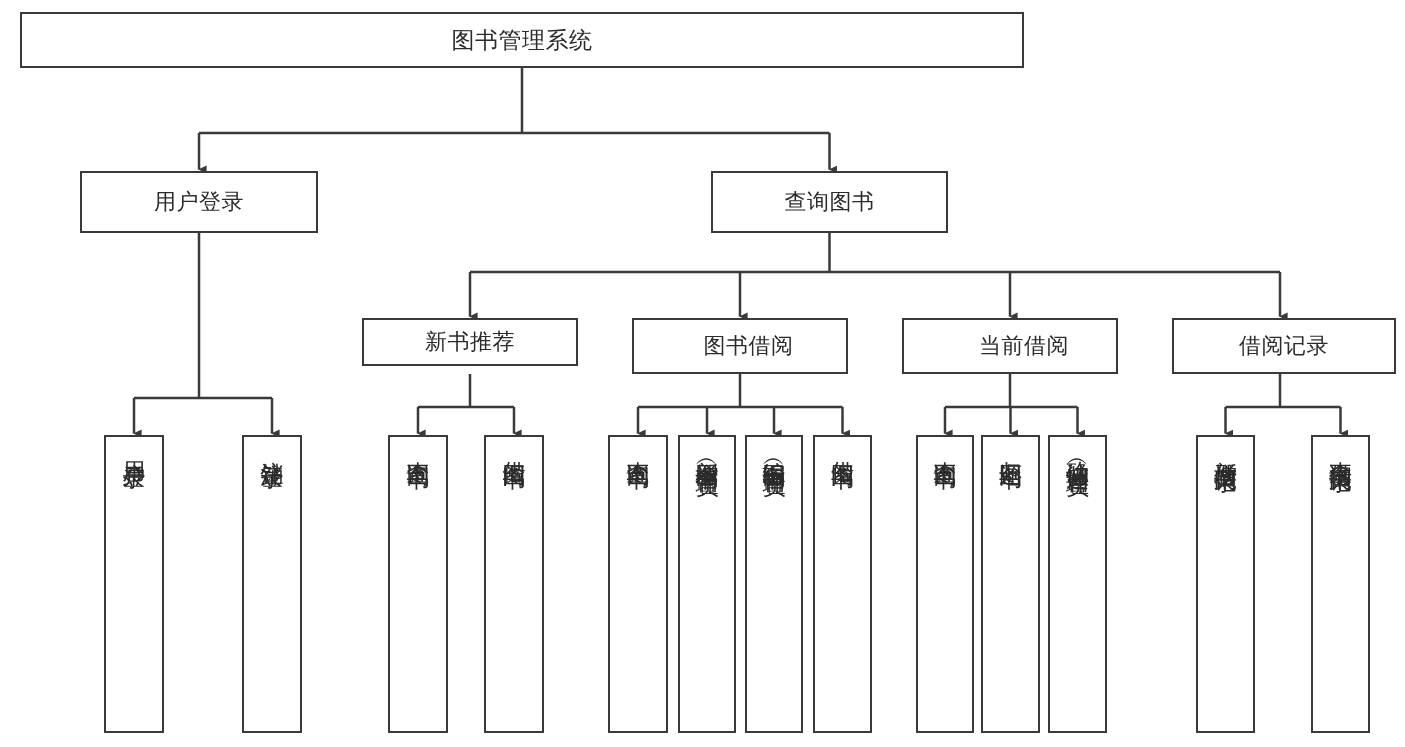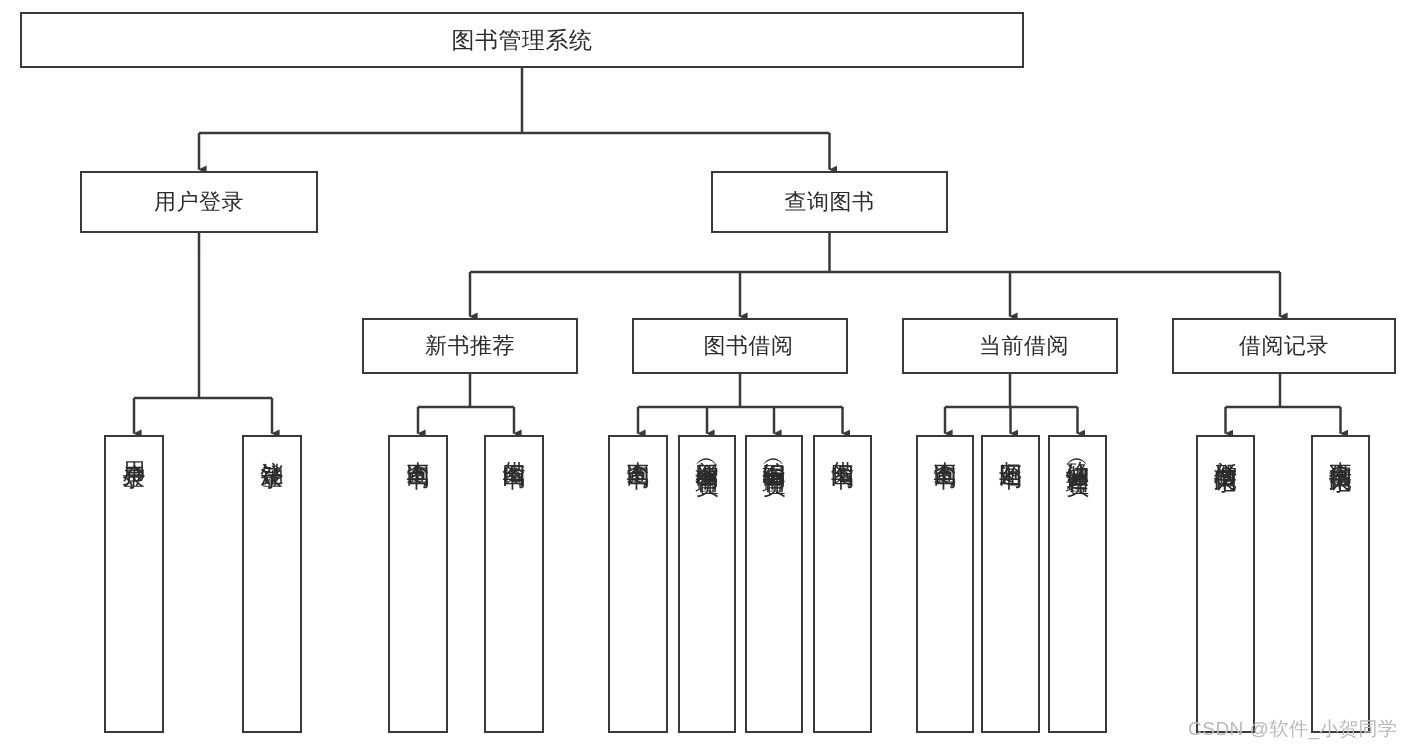--- a/index.html
+++ b/index.html
@@ -123,21 +123,21 @@
   <div id="node-layer">
       <div class="node horizontal root" style="left: 20px; top: 12px; width: 1004px; height: 56px;">
         <span class="node-label">图书管理系统</span>
       </div>
       <div class="node horizontal" style="left: 80px; top: 171px; width: 238px; height: 62px;">
         <span class="node-label">用户登录</span>
       </div>
       <div class="node horizontal" style="left: 711px; top: 171px; width: 237px; height: 62px;">
         <span class="node-label">查询图书</span>
       </div>
-      <div class="node horizontal" style="left: 362px; top: 318px; width: 216px; height: 56px;">
+      <div class="node horizontal" style="left: 362px; top: 318px; width: 216px; height: 48px;">
         <span class="node-label">新书推荐</span>
       </div>
       <div class="node horizontal" style="left: 632px; top: 318px; width: 216px; height: 56px; padding-left: 17px;">
         <span class="node-label">图书借阅</span>
       </div>
       <div class="node horizontal" style="left: 902px; top: 318px; width: 216px; height: 56px; padding-left: 28px;">
         <span class="node-label">当前借阅</span>
       </div>
       <div class="node horizontal" style="left: 1172px; top: 318px; width: 224px; height: 56px;">
         <span class="node-label">借阅记录</span>
@@ -176,15 +176,14 @@
         <span class="node-label">确认归还（管理员）</span>
       </div>
       <div class="node vertical" style="left: 1196px; top: 435px; width: 59px; height: 298px;">
         <span class="node-label">新增借阅记录</span>
       </div>
       <div class="node vertical" style="left: 1311px; top: 435px; width: 59px; height: 298px;">
         <span class="node-label">查询借阅记录</span>
       </div>
     </div>
 
-  <div id="watermark" style="left: 1188px; top: 716px; color: rgb(185, 185, 185);">CSDN @软件_小贺同学</div>
 
 </div>
 
 </body></html>

